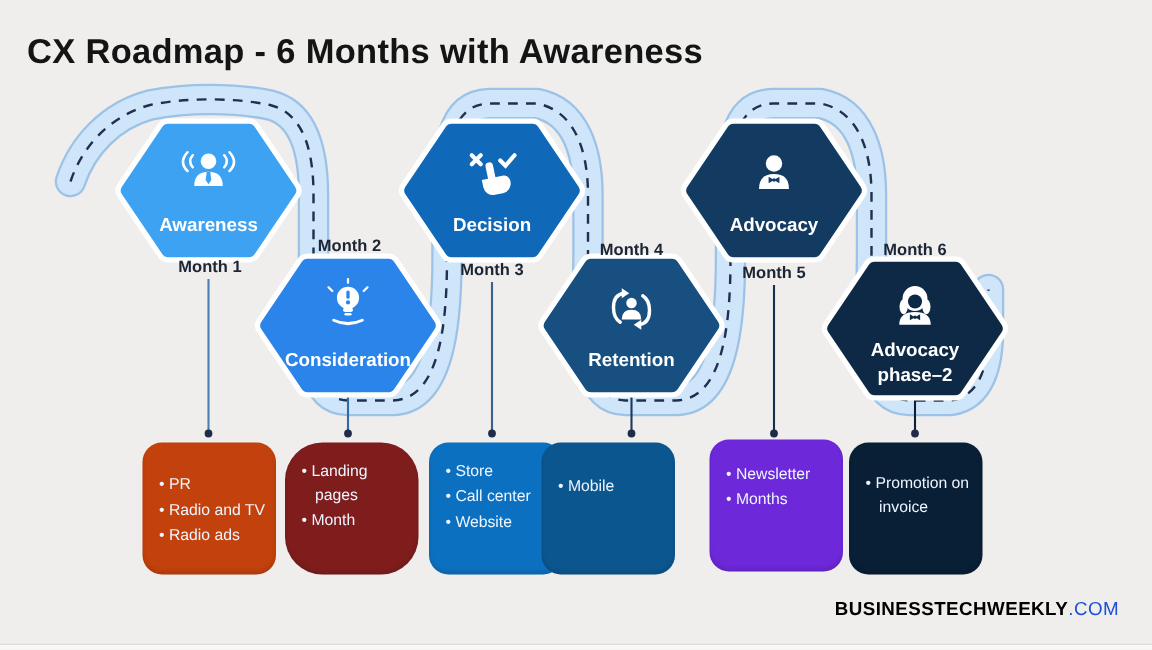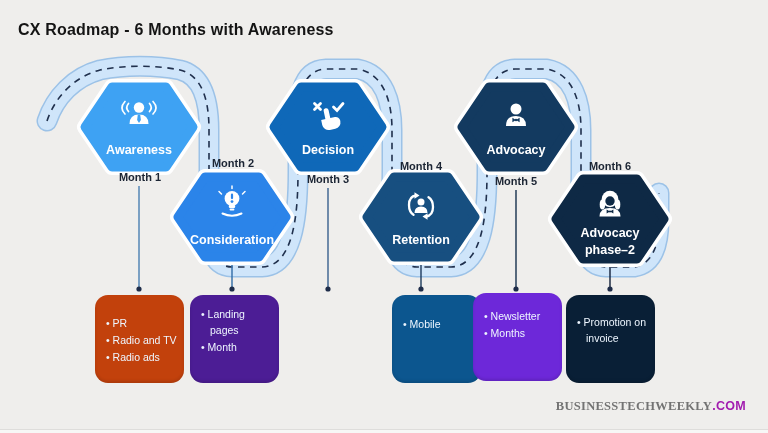--- a/index.html
+++ b/index.html
@@ -3,37 +3,37 @@
 <meta charset="utf-8">
 <style>
   html,body{margin:0;padding:0;}
   #stage-root{
     position:relative;width:768px;height:433px;overflow:hidden;
     font-family:"Liberation Sans",sans-serif;
     background:#efeeec;
   }
   .title{
     position:absolute;left:18px;top:21px;
-    font-size:16px;font-weight:bold;color:#141414;letter-spacing:.2px;
+    font-size:23px;font-weight:bold;color:#141414;letter-spacing:.2px;
   }
   svg{position:absolute;left:0;top:0;}
   .stage-label{fill:#ffffff;font-family:"Liberation Sans",sans-serif;font-size:12.5px;font-weight:600;text-anchor:middle;}
   .month-label{fill:#1c2534;font-family:"Liberation Sans",sans-serif;font-size:11px;font-weight:bold;text-anchor:middle;}
   .card{
     position:absolute;width:89px;height:88px;border-radius:13px;
     color:#eef6ff;font-size:10.5px;line-height:1.5;
     padding:12px 7px 8px 11px;box-sizing:border-box;
     box-shadow:inset 0 -2px 3px rgba(0,0,0,.12);
   }
   .card ul{list-style:none;margin:0;padding:0;}
   .card li{padding-left:9px;text-indent:-9px;margin-bottom:1px;}
   .card li::before{content:"\2022\00a0";}
   .brand{position:absolute;right:22px;top:399px;font-size:12.5px;letter-spacing:.3px;}
-  .brand .name{font-weight:bold;color:#737373;font-family:Liberation Serif, serif;}
-  .brand .suffix{font-weight:700;color:#a21caf;}
+  .brand .name{font-weight:bold;color:#000000;}
+  .brand .suffix{font-weight:400;color:#1d4ed8;}
   .bottom-strip{position:absolute;left:0;bottom:0;width:768px;height:3px;background:#f7f7f6;border-top:1px solid #dedddb;}
 </style>
 </head>
 <body>
 
 <div id="stage-root" style="background-color: rgb(239, 238, 236);">
 
   <div class="title">CX Roadmap - 6 Months with Awareness</div>
 
   <svg width="768" height="433" viewBox="0 0 768 433">
@@ -172,27 +172,34 @@
     <text class="month-label" x="610" y="170">Month 6</text>
   </svg>
 
   <div class="card" style="left: 95px; top: 295px; padding-top: 21px; background-color: #c2410c;">
     <ul>
       <li><span>PR</span></li>
       <li><span>Radio and TV</span></li>
       <li><span>Radio ads</span></li>
     </ul>
   </div>
-  <div class="card" style="left: 190px; top: 295px; padding-top: 12px; background-color: #4c1d95;">
+  <div class="card" style="left: 190px; top: 295px; padding-top: 12px; background-color: #7f1d1d; border-radius: 25px;">
     <ul>
       <li><span>Landing pages</span></li>
       <li><span>Month</span></li>
     </ul>
   </div>
-  <div class="card" style="left: 392px; top: 295px; padding-top: 22px; background-color: rgb(12, 86, 143);">
+  <div class="card" style="left: 286px; top: 295px; padding-top: 12px; background-color: rgb(12, 112, 192);">
+    <ul>
+      <li><span>Store</span></li>
+      <li><span>Call center</span></li>
+      <li><span>Website</span></li>
+    </ul>
+  </div>
+  <div class="card" style="left: 361px; top: 295px; padding-top: 22px; background-color: rgb(12, 86, 143);">
     <ul>
       <li><span>Mobile</span></li>
     </ul>
   </div>
   <div class="card" style="left: 473px; top: 293px; padding-top: 16px; background-color: #6d28d9;">
     <ul>
       <li><span>Newsletter</span></li>
       <li><span>Months</span></li>
     </ul>
   </div>

